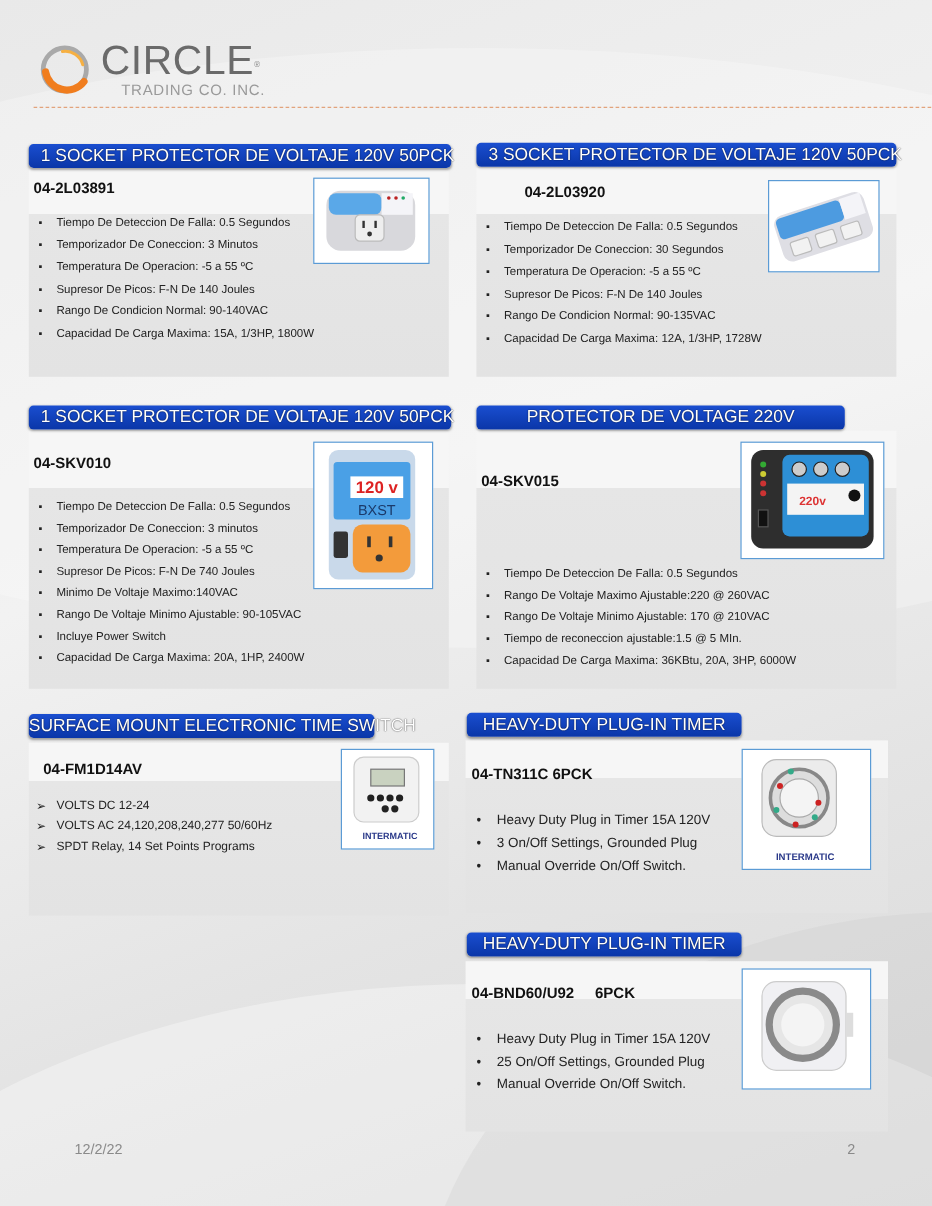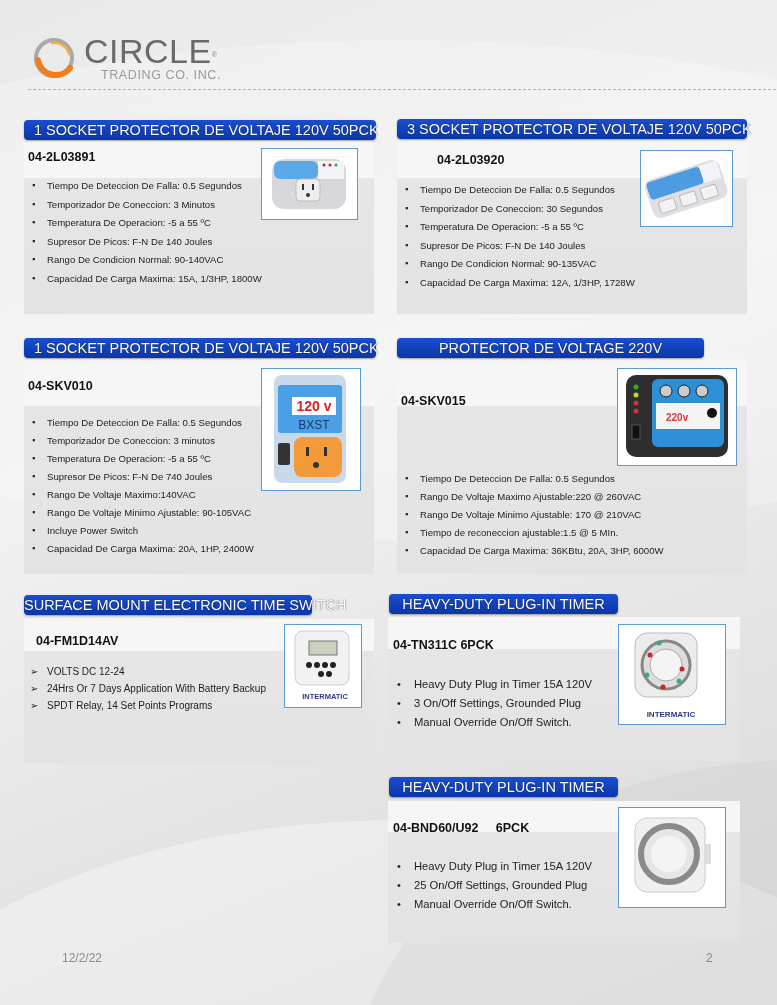--- a/index.html
+++ b/index.html
@@ -128,21 +128,21 @@
       <rect x="44" y="78" width="3" height="9" fill="#333"></rect>
         <rect x="62" y="78" width="3" height="9" fill="#333"></rect>
       <circle cx="54" cy="96" r="3" fill="#333"></circle>
     </svg>
   </div>
   <ul class="specs" style="left:28px;top:417px;">
     <li style="margin-bottom:7px">Tiempo De Deteccion De Falla: 0.5 Segundos</li>
     <li style="margin-bottom:7px">Temporizador De Coneccion: 3 minutos</li>
     <li style="margin-bottom:7px">Temperatura De Operacion: -5 a 55 ºC</li>
     <li style="margin-bottom:7px">Supresor De Picos: F-N De 740 Joules</li>
-    <li style="margin-bottom:7px">Rango De Voltaje Maximo:140VAC</li>
+    <li style="margin-bottom:7px">Minimo De Voltaje Maximo:140VAC</li>
     <li style="margin-bottom:7px">Rango De Voltaje Minimo Ajustable: 90-105VAC</li>
     <li style="margin-bottom:7px">Incluye Power Switch</li>
     <li>Capacidad De Carga Maxima: 20A, 1HP, 2400W</li>
   </ul>
 </div>
 
 <div>
   <div class="panel" style="left:397px;top:359px;width:350px;height:215px;"></div>
   <div class="bar center" style="left:397px;top:338px;width:307px;">PROTECTOR DE VOLTAGE 220V</div>
   <div class="code" style="left:401px;top:394px;">04-SKV015</div>
@@ -184,21 +184,21 @@
         <circle cx="32" cy="40" r="3" fill="#222"></circle>
         <circle cx="40" cy="40" r="3" fill="#222"></circle>
         <circle cx="48" cy="40" r="3" fill="#222"></circle>
       <circle cx="36" cy="49" r="3" fill="#222"></circle>
         <circle cx="44" cy="49" r="3" fill="#222"></circle>
       <text x="40" y="74" font-family="Liberation Sans, sans-serif" font-size="7.5" font-weight="bold" fill="#2b3a8a" text-anchor="middle">INTERMATIC</text>
     </svg>
   </div>
   <ul class="specs arrow" style="left:28px;top:666px;">
     <li style="margin-bottom:6px">VOLTS DC 12-24</li>
-    <li style="margin-bottom:6px">24Hrs Or 7 Days Application With Battery Backup</li>
+    <li style="margin-bottom:6px">VOLTS AC 24,120,208,240,277 50/60Hz</li>
     <li>SPDT Relay, 14 Set Points Programs</li>
   </ul>
 </div>
 
 <div>
   <div class="panel" style="left:388px;top:617px;width:352px;height:144px;"></div>
   <div class="bar center" style="left:389px;top:594px;width:229px;">HEAVY-DUTY PLUG-IN TIMER</div>
   <div class="code" style="left:393px;top:638px;">04-TN311C 6PCK</div>
   <div class="prod-img" style="left:618px;top:624px;width:108px;height:101px;">
     <svg width="105" height="98" viewBox="0 0 105 98">

